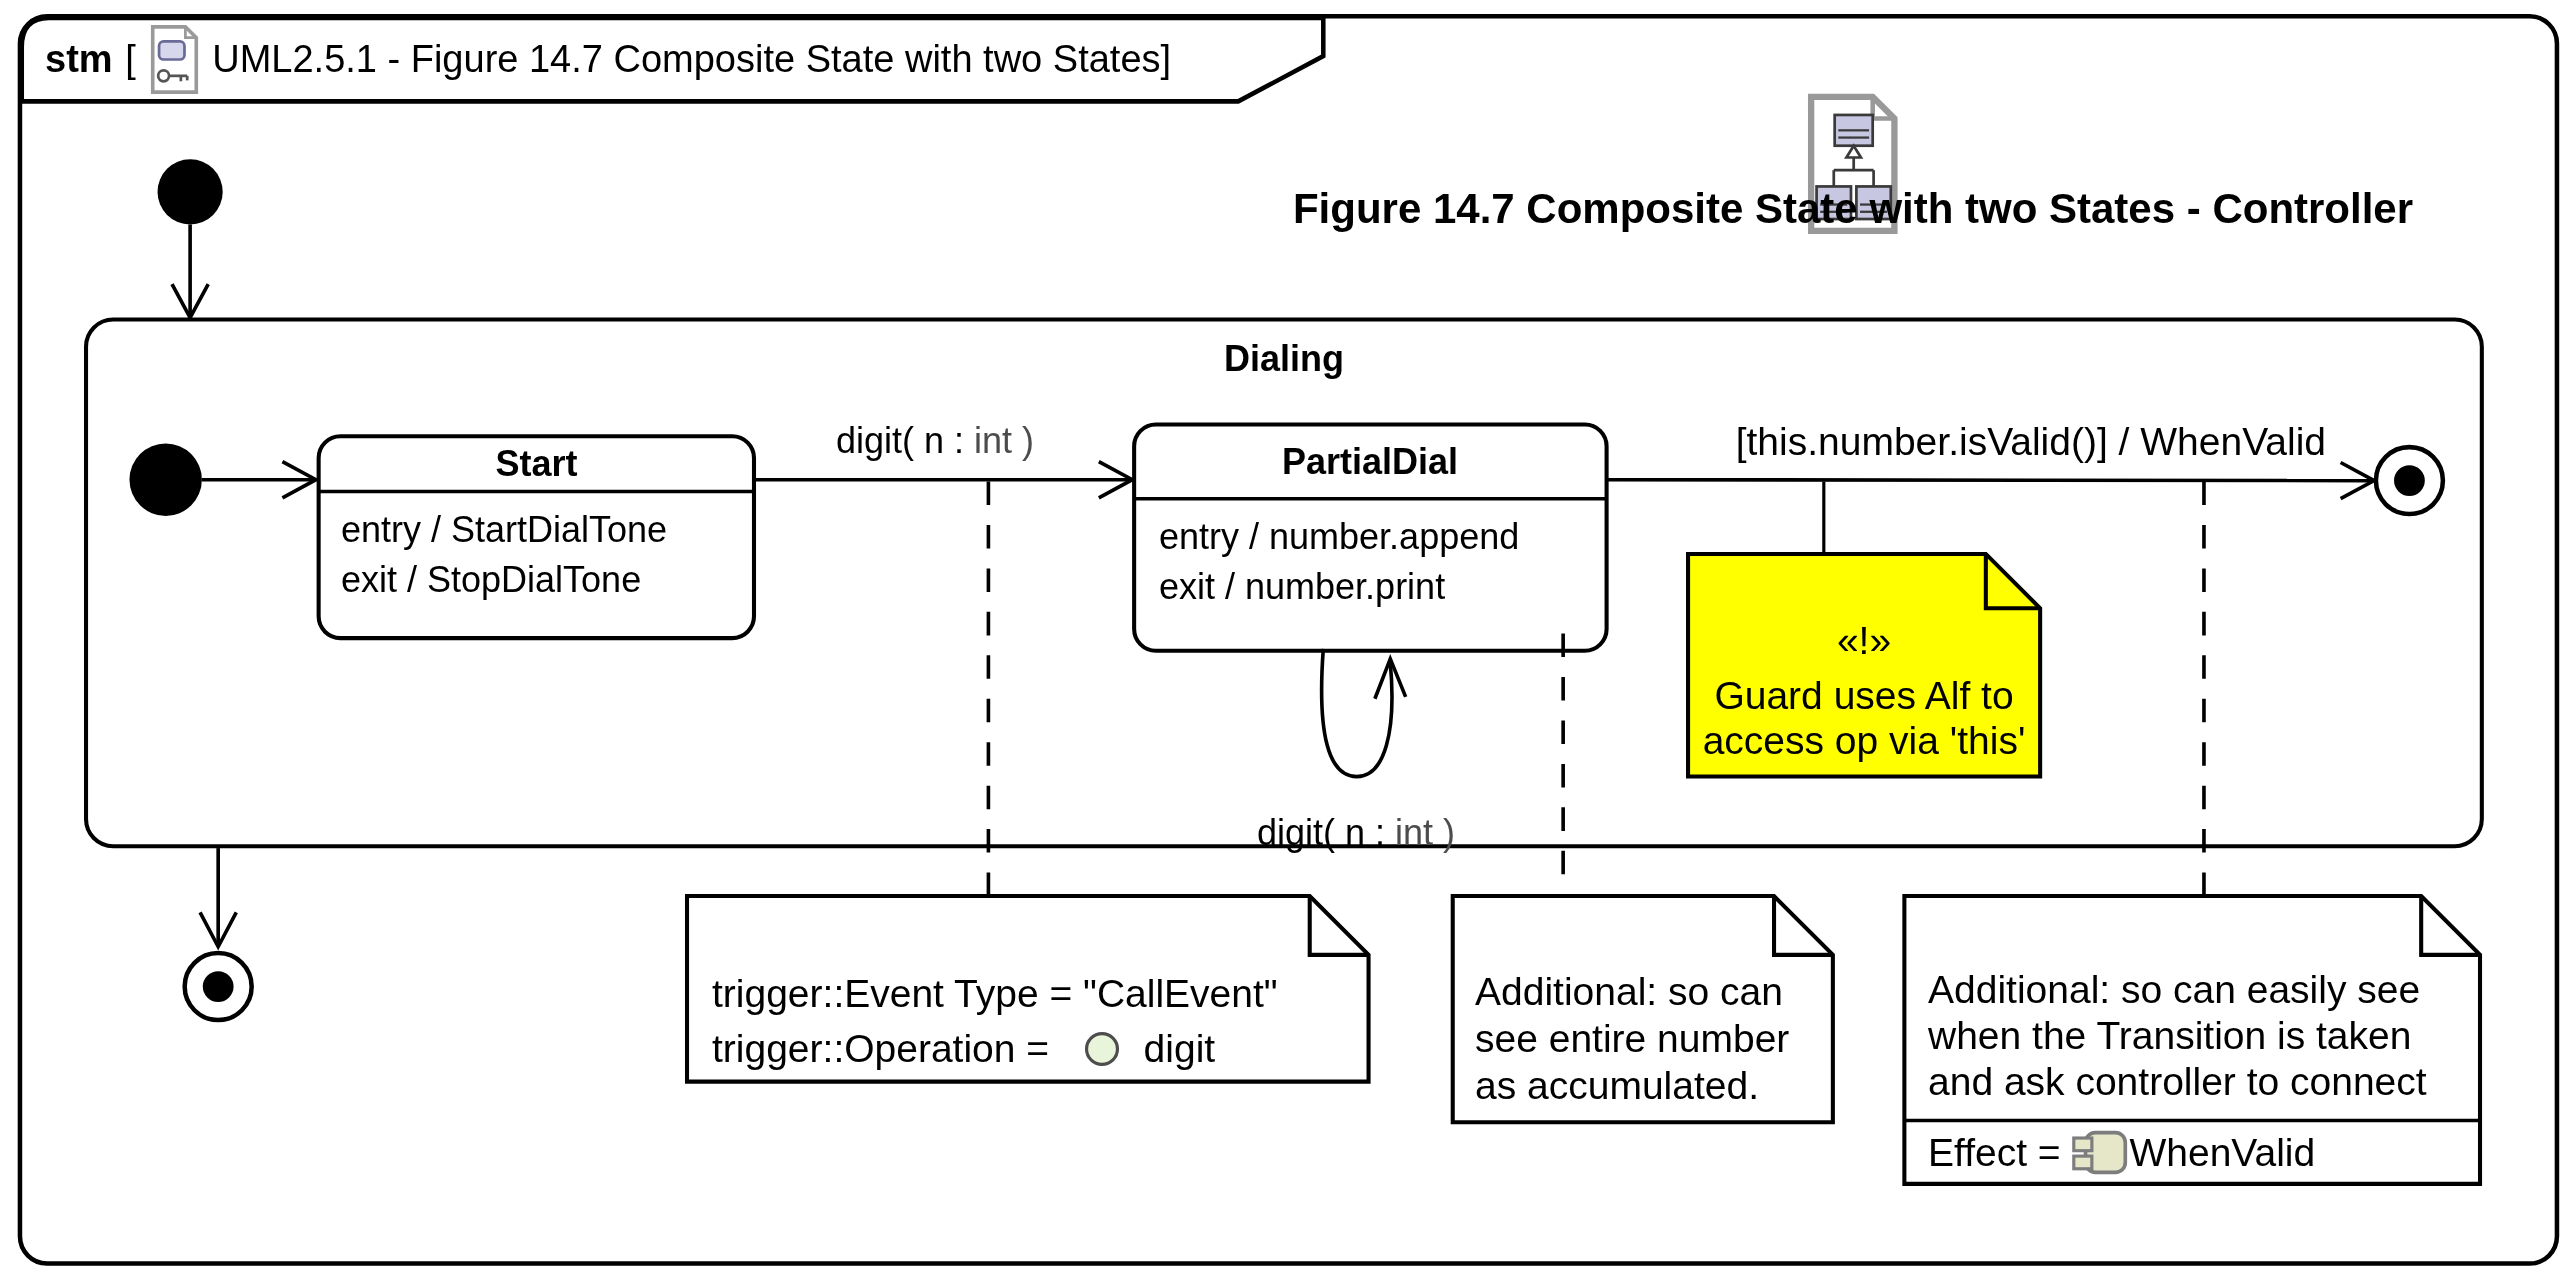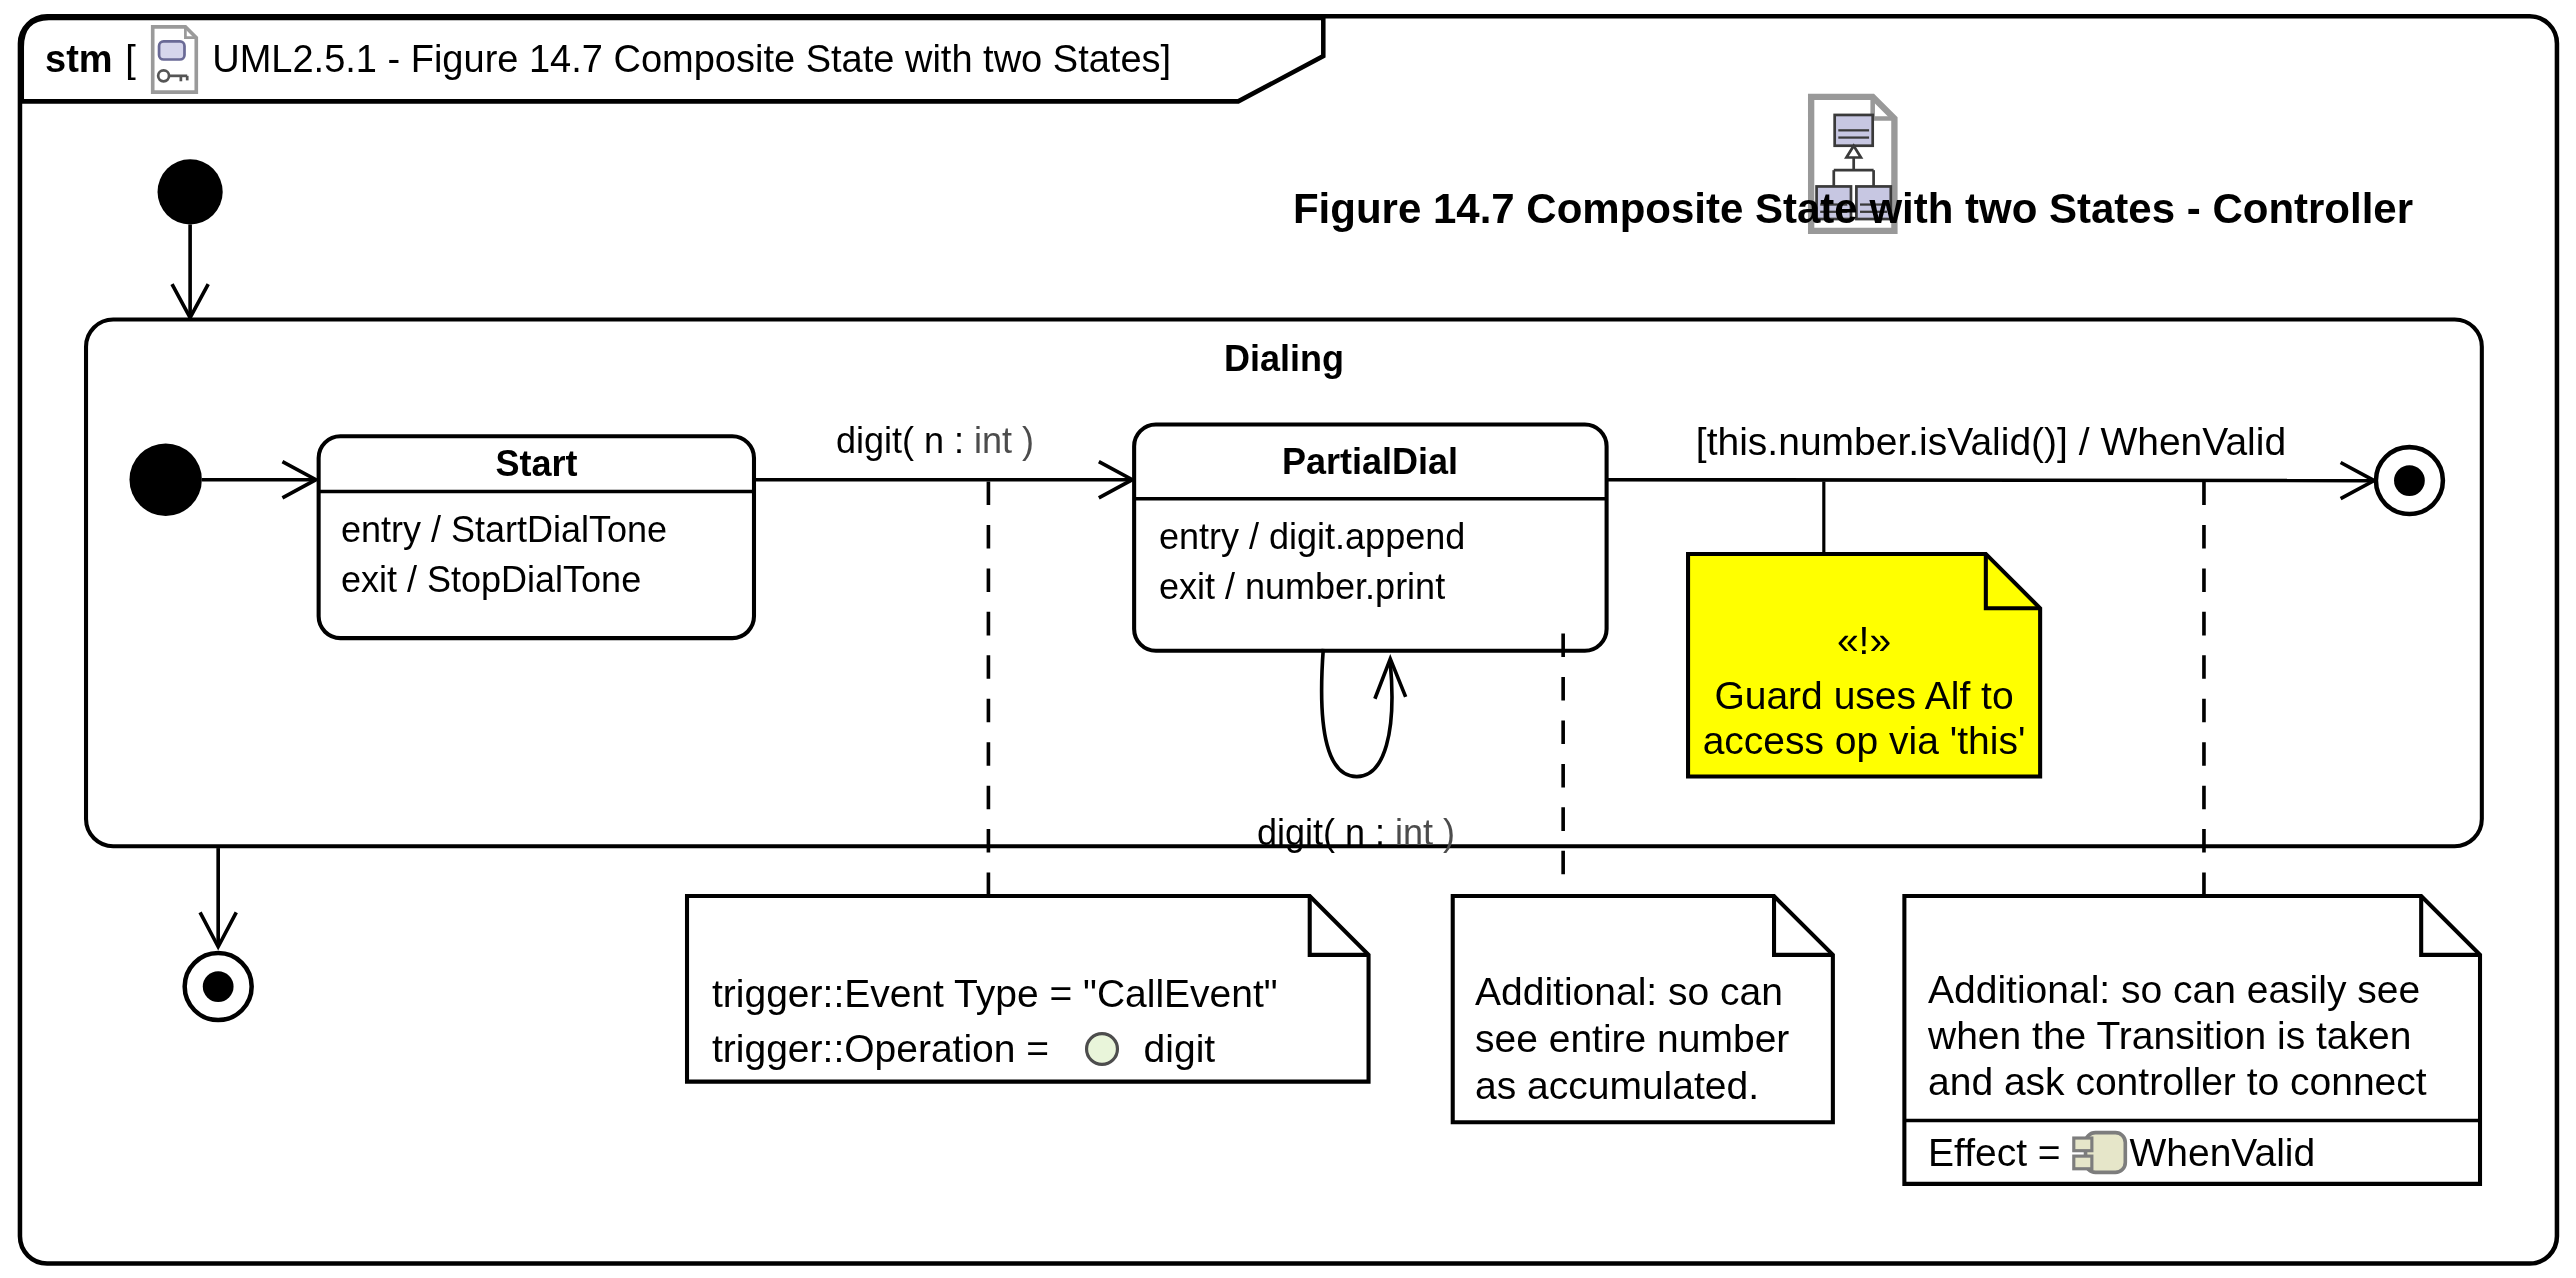--- a/index.html
+++ b/index.html
@@ -147,28 +147,28 @@
 
   <div class="t ctr bold f46" style="left:1283px;top:183px;width:1140px;">Figure 14.7 Composite State with two States - Controller</div>
 
   <div class="t ctr bold f40" style="left:86px;top:337px;width:2396px;">Dialing</div>
 
   <div class="t ctr bold f40" style="left:319px;top:442px;width:435px;text-align:center;">Start</div>
   <div class="t ctr bold f40" style="left:1134px;top:440px;width:472px;">PartialDial</div>
 
   <div class="t state-body" style="left:341px;top:505px;">entry / StartDialTone
 exit / StopDialTone</div>
-  <div class="t state-body" style="left:1159px;top:512px;">entry / digit.append
+  <div class="t state-body" style="left:1159px;top:512px;">entry / number.append
 exit / number.print</div>
 
   <div class="t ctr f40" style="left:799px;top:419px;width:272px;white-space:nowrap;"><span>digit( n : </span><span class="gray">int</span><span class="gray"> )</span></div>
 
   <div class="t ctr f40" style="left:1220px;top:811px;width:272px;white-space:nowrap;"><span>digit( n : </span><span class="gray">int</span><span class="gray"> )</span></div>
 
-  <div class="t ctr f43" style="left:1656px;top:418px;width:670px;white-space:nowrap;">[this.number.isValid()] / WhenValid</div>
+  <div class="t ctr f43" style="left:1656px;top:418px;width:670px;white-space:nowrap;text-align:right;">[this.number.isValid()] / WhenValid</div>
 
   <div class="t ctr f43" style="left:1688px;top:617px;width:352px;">«!»</div>
   <div class="t ctr note-text" style="left:1688px;top:673px;width:352px;line-height:45px;">Guard uses Alf to
 access op via 'this'</div>
 
   <div class="t note-text" style="left:712px;top:970px;">trigger::Event Type = "CallEvent"</div>
   <div class="row note-text" style="left:712px;top:1025px;height:47px;gap:11px;">
     <span>trigger::Operation =  </span>
     <svg width="40" height="40" viewBox="0 0 44 44">
       <circle cx="22" cy="22" r="17" fill="#e9f5da" stroke="#4d4d4d" stroke-width="3.5"></circle>

